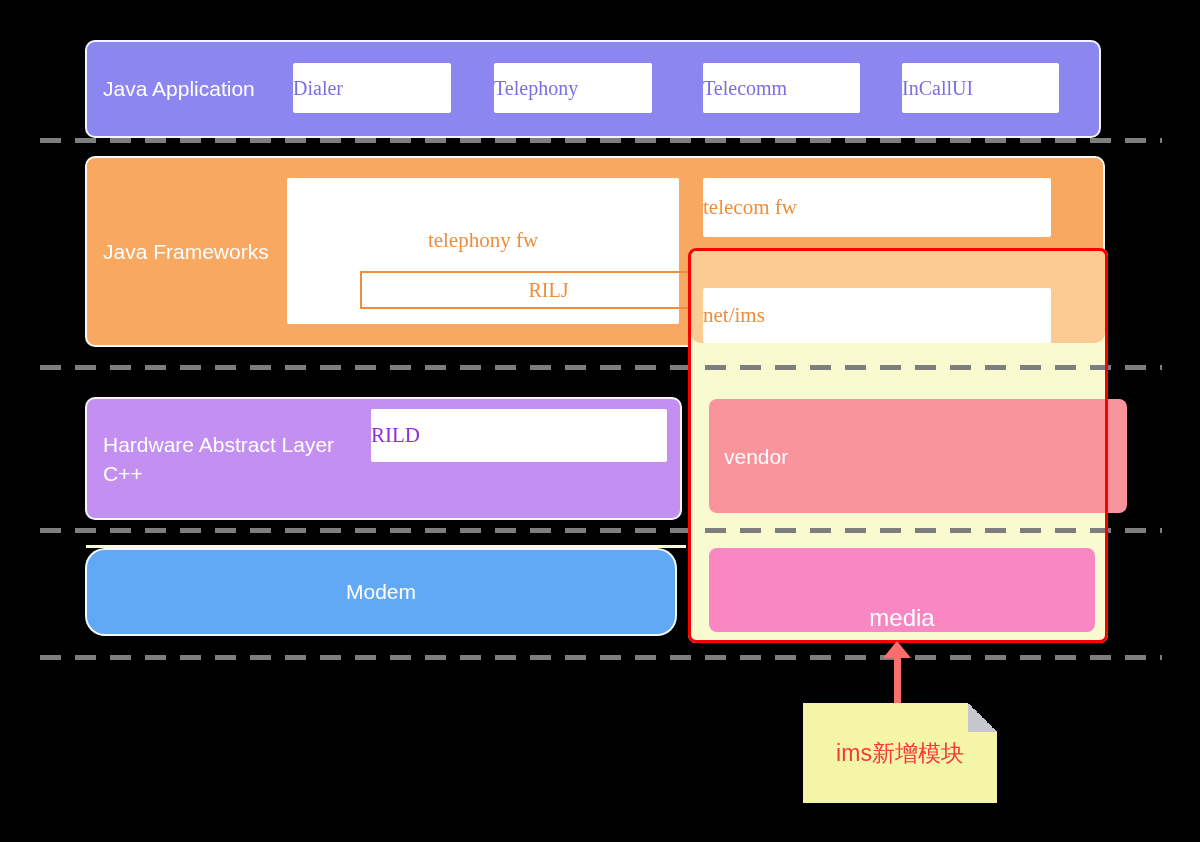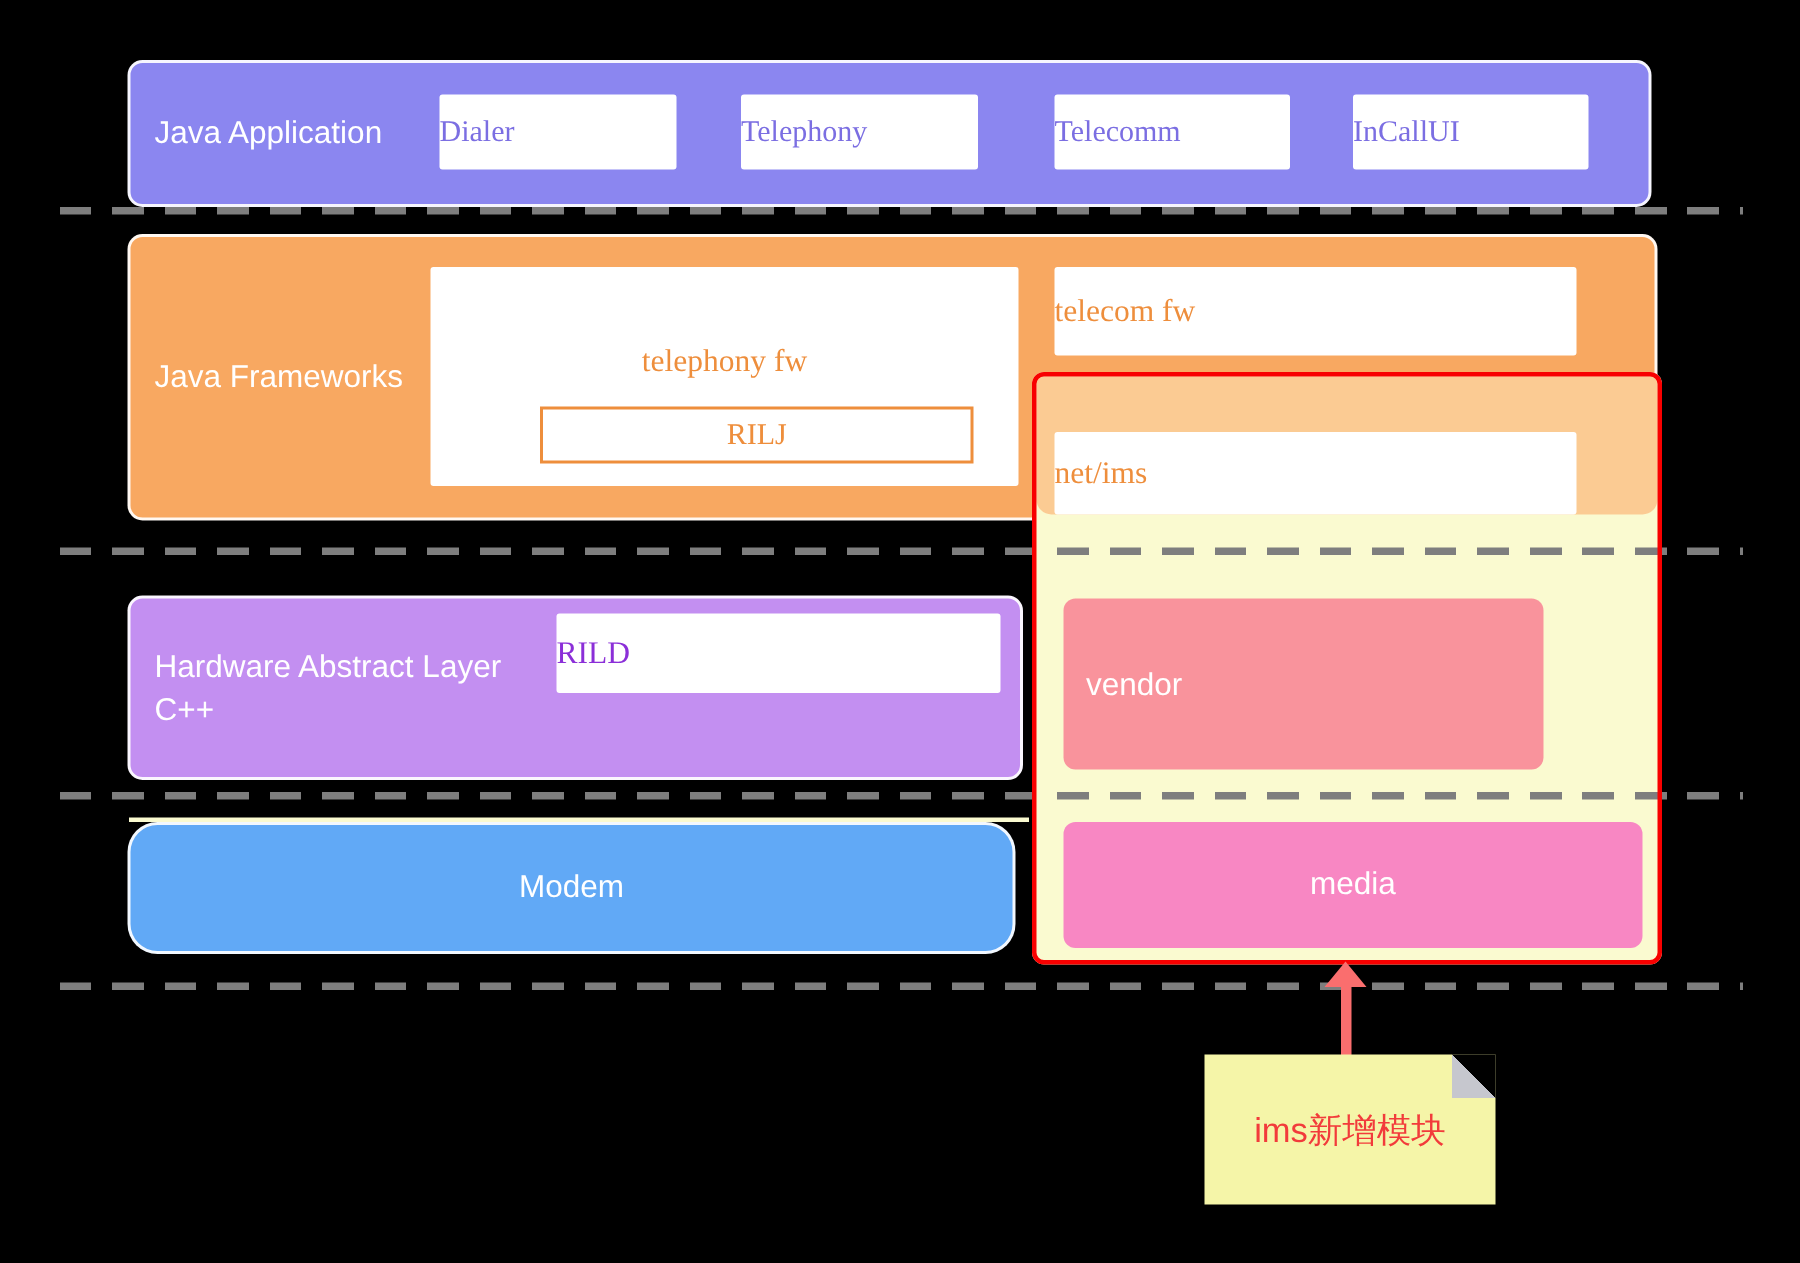--- a/index.html
+++ b/index.html
@@ -31,42 +31,42 @@
   
   .wbox { position:absolute; background:#fff; display:flex; align-items:center;
           justify-content:flex-start; border-radius:2px;font-family:Liberation Serif, serif; }
   .app-item { top:21px; width:158px; height:50px; color:var(--purple-text); font-size:20px; }
 
   .telephony-fw { left:200px; top:20px; width:392px; height:146px; display:block; }
   .tfw-label { position:absolute; top:50px; left:0; width:100%; text-align:center;
                color:var(--orange-text); font-size:21px; }
   .rilj { position:absolute; left:73px; top:93px; width:285px; height:34px;
           border:2px solid var(--orange-text); display:flex; align-items:center;
-          justify-content:center; color:var(--orange-text); font-size:20px; }
+          justify-content:center; color:var(--orange-text); font-size:20px;padding-left:44px; }
   .telecom-fw { left:616px; top:20px; width:348px; height:59px; color:var(--orange-text); font-size:21px; }
 
   .rild { left:284px; top:10px; width:296px; height:53px; color:var(--rild-text); font-size:21px; }
 
   
   .yellow-sliver { position:absolute; left:86px; top:545px; width:600px; height:3px;
                    background:var(--ims-fill-yellow); z-index:0; }
 
   
   .ims-fill { position:absolute; left:688px; top:248px; width:420px; height:395px;
               background:var(--ims-fill-yellow); border-radius:8px; z-index:2; }
   .ims-orange-top { position:absolute; left:3px; top:3px; width:414px; height:92px;
                     background:var(--frameworks-orange-light); border-radius:5px 5px 10px 10px; }
   .net-ims { left:15px; top:19px; width:348px; height:55px; color:var(--orange-text); font-size:21px;margin-top:21px; }
-  .vendor { position:absolute; left:21px; top:151px; width:320px; height:114px;
+  .vendor { position:absolute; left:21px; top:151px; width:418px; height:114px;
             background:var(--vendor-salmon); border-radius:8px; }
   .vendor-label { position:absolute; left:15px; top:46px; color:#fff; font-size:21px; }
   .ims-inner { left:99px; top:11px; width:243px; height:53px; color:var(--ims-text-red); font-size:21px; }
   .media { position:absolute; left:21px; top:300px; width:386px; height:84px;
            background:var(--media-pink); border-radius:8px; display:flex;
-           align-items:center; justify-content:center; color:#fff; font-size:21px; }
+           align-items:flex-end; justify-content:center; color:#fff; font-size:24px; }
   .ims-border { position:absolute; left:688px; top:248px; width:420px; height:395px;
                 border:3px solid var(--highlight-red); border-radius:8px; z-index:4;
                 box-sizing:border-box; }
 
   
   .arrow-head { position:absolute; left:883px; top:641px; width:0; height:0; z-index:5;
                 border-left:14px solid transparent; border-right:14px solid transparent;
                 border-bottom:17px solid var(--arrow-red); }
   .arrow-stem { position:absolute; left:894px; top:656px; width:7px; height:49px;
                 background:var(--arrow-red); z-index:5; }

